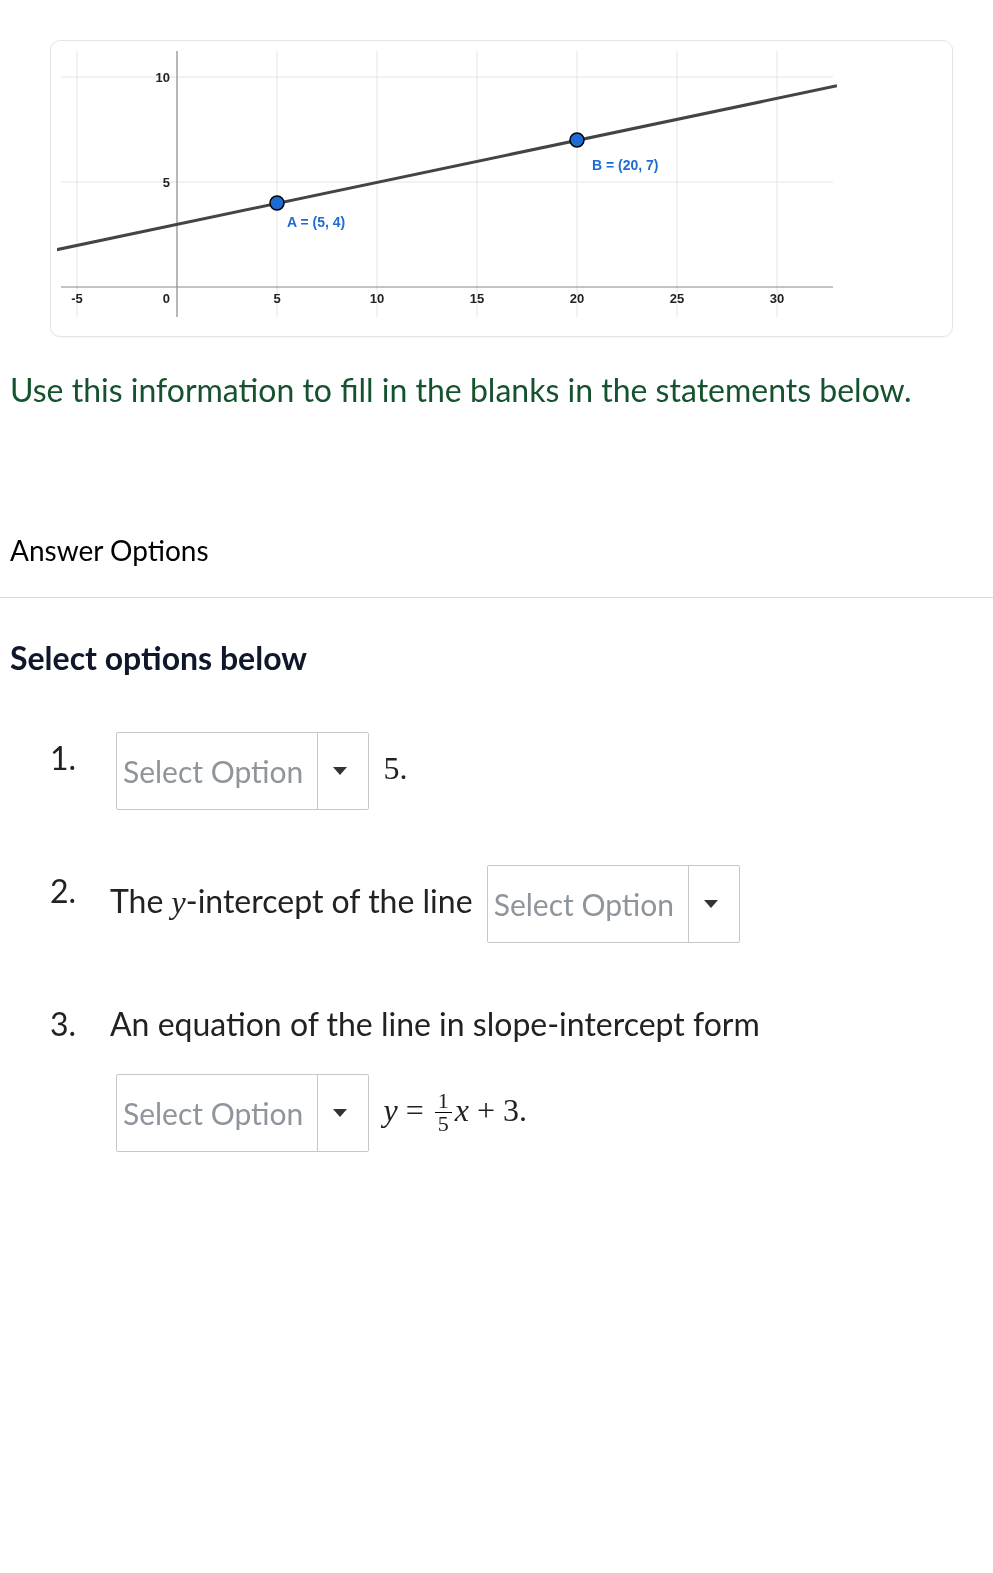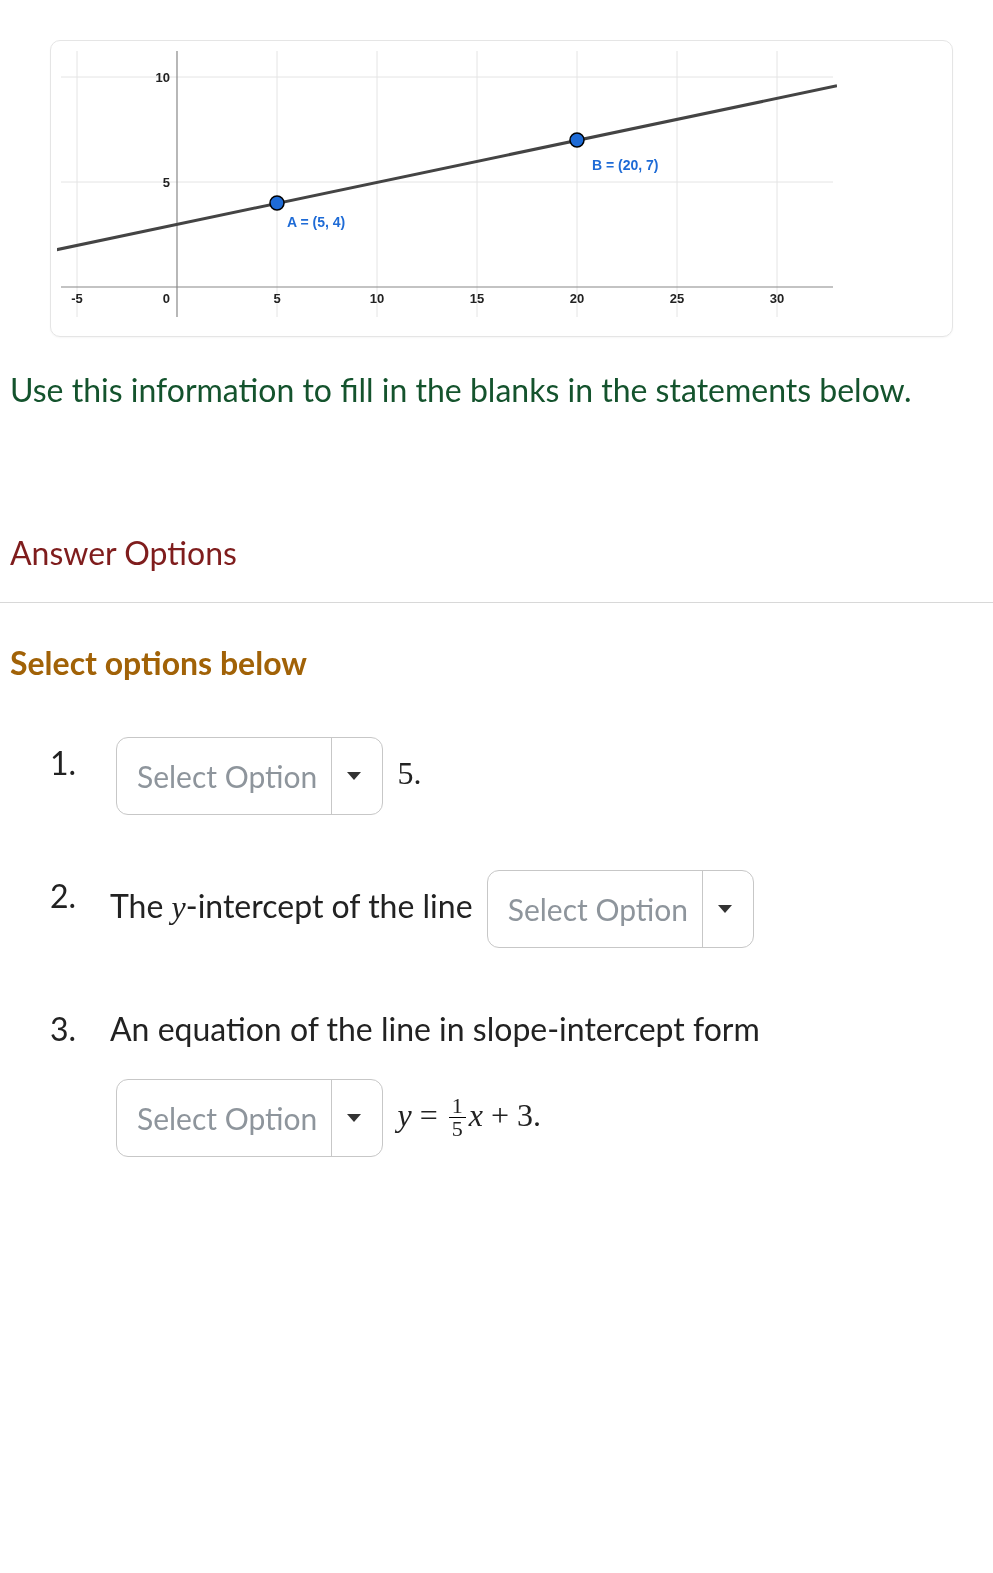--- a/index.html
+++ b/index.html
@@ -49,33 +49,33 @@
     font: 700 14px Arial, sans-serif;
     fill: #1e6bd6;
   }
   .body-text {
     font-size: 32px;
     color: #14532d;
     margin: 10px 10px 0 10px;
     line-height: 1.45;
   }
   .section-head {
-    font-size: 32px;
-    color: #7f1d1d;
+    font-size: 28px;
+    color: #000000;
     margin: 120px 10px 20px 10px;
   }
   hr.sep {
     border: none;
     border-top: 1px solid #d8d8d8;
     margin: 30px 0 40px 0;
   }
   .sub-head {
     font-size: 32px;
     font-weight: 700;
-    color: #a16207;
+    color: #0f172a;
     margin: 0 10px 50px 10px;
   }
   ol.answers {
     list-style: none;
     counter-reset: item;
     padding: 0;
     margin: 0 20px 0 40px;
   }
   ol.answers > li {
     counter-increment: item;
@@ -89,22 +89,22 @@
   ol.answers > li::before {
     content: counter(item) ".";
     position: absolute;
     left: 10px;
     top: 0;
   }
   .dropdown {
     display: inline-flex;
     align-items: center;
     border: 1px solid #c7c7c7;
-    border-radius: 12px;
-    padding: 0 6px 0 20px;
+    border-radius: 2px;
+    padding: 0 6px 0 6px;
     height: 76px;
     background: #fff;
     vertical-align: middle;
     margin: 0 6px;
   }
   .dropdown .placeholder {
     color: #8e959c;
     font-size: 30px;
     padding-right: 14px;
   }

